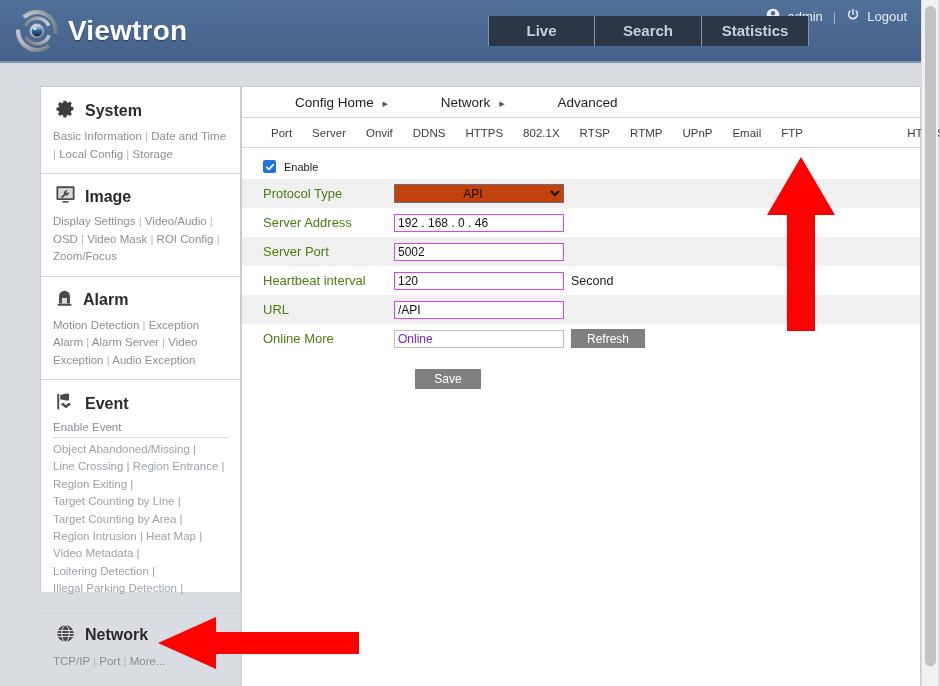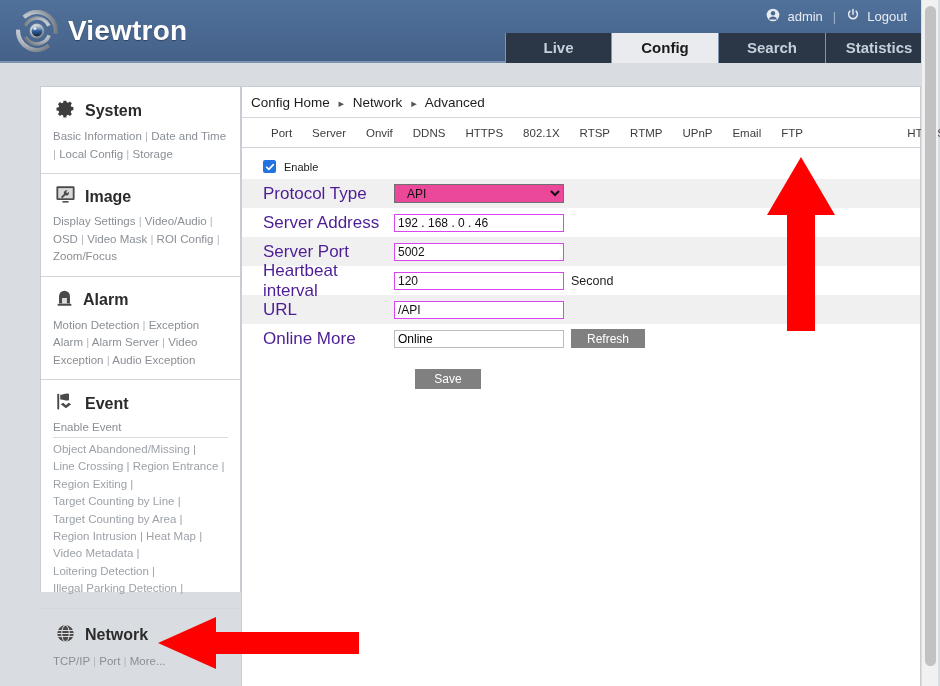--- a/index.html
+++ b/index.html
@@ -28,21 +28,21 @@
   }
   .user-area {
     position: absolute; right: 14px; top: 8px;
     display: flex; align-items: center; gap: 7px;
     color: #e7ecf3; font-size: 13px;
   }
   .user-area .sep { color: #9fb2c9; margin: 0 3px; }
   .ic-user, .ic-power { display: inline-block; vertical-align: middle; }
 
   
-  .toptabs { position: absolute; left: 488px; top: 33px; display: flex; height: 46px; margin-left: 17px; }
+  .toptabs { position: absolute; left: 488px; top: 16px; display: flex; height: 46px; }
   .toptab {
     width: 107px; height: 30px; line-height: 30px; text-align: center;
     font-size: 15px; font-weight: bold; color: #c7cfdb;
     background: #2b3647; border-right: 1px solid #7d93b0;
     cursor: pointer;
   }
   .toptab:first-child { border-left: 1px solid #7d93b0; }
   .toptab.active { background: #e9ebee; color: #1a1a1a; }
 
   
@@ -63,21 +63,21 @@
   
   .main {
     position: absolute; left: 241px; top: 86px; width: 680px; height: 600px;
     background: #ffffff; border: 1px solid #c9cdd3; border-bottom: none;
   }
   .crumb {
     height: 31px; line-height: 31px; padding-left: 9px;
     font-size: 13.5px; color: #1d1d1d; border-bottom: 1px solid #d3d6da;
   }
   .crumb .arrow { color: #555; margin: 0 5px; font-size: 11px; }
-  .crumb .seg { cursor: pointer; }
+  .crumb .seg { cursor: pointer; margin-left: 44px; }
 
   .subtabs {
     height: 30px; display: flex; align-items: stretch;
     border-bottom: 1px solid #cfd2d6; padding-left: 19px;
   }
   .subtab {
     font-size: 11.5px; color: #3d3d3d; display: flex; align-items: center;
     padding: 0 10px; cursor: pointer; white-space: nowrap;
   }
   .subtab.active { background: #6e6e6e; color: #ffffff; font-weight: bold; margin-top: 36px; }
@@ -90,32 +90,33 @@
   }
   .cbx {
     width: 13px; height: 13px; border-radius: 2px; background: #2272e0;
     display: flex; align-items: center; justify-content: center; cursor: pointer;
   }
   .cbx svg { display: block; }
   .enable-lbl { font-size: 11px; color: #1d1d1d; }
 
   .frow { height: 29px; display: flex; align-items: center; }
   .frow.alt { background: #f0f0f0; }
-  .flabel { width: 152px; padding-left: 21px; font-size: 17px; color: #4c1d95; }
+  .flabel { width: 152px; padding-left: 21px; font-size: 13px; color: #4d7c0f; }
   .fctrl { display: flex; align-items: center; gap: 7px; }
   .inp {
     width: 170px; height: 18px; border: 1px solid #d946ef; background: #fff;
     font-size: 12px; color: #111; padding: 0 3px; line-height: 16px;
     font-family: "Liberation Sans", sans-serif;
   }
-  .inp.ro { border-color: #bcbcbc; color: #000000; background: #fff; }
+  .inp.ro { border-color: #bcbcbc; color: #6d28d9; background: #fff; }
   .sel {
-    width: 170px; height: 19px; border: 1px solid #6f6f6f; background: #ec4899;
-    font-size: 12px; color: #111; padding: 0 8px;
+    width: 170px; height: 19px; border: 1px solid #6f6f6f; background: #c2410c;
+    font-size: 12px; color: #111; padding: 0 14px;
     font-family: "Liberation Sans", sans-serif;
+    text-align: center;
   }
   .unit { font-size: 12.5px; color: #1d1d1d; }
   .btn {
     background: #808080; color: #fff; font-size: 12px; border: none;
     height: 19px; min-width: 74px; cursor: pointer;
     font-family: "Liberation Sans", sans-serif;
   }
   .save-row { padding-left: 173px; padding-top: 16px; }
   .btn.save { min-width: 66px; height: 20px; }
 
@@ -178,21 +179,20 @@
         <svg width="14" height="14" viewBox="0 0 16 16">
           <path d="M8 1.8v5.4" stroke="#e7ecf3" stroke-width="1.7" fill="none" stroke-linecap="round"></path>
           <path d="M4.5 3.6a5 5 0 1 0 7 0" stroke="#e7ecf3" stroke-width="1.7" fill="none" stroke-linecap="round"></path>
         </svg>
       </span>
       <span>Logout</span>
     </div>
 
     <div class="toptabs">
       <div class="toptab">Live</div>
-      <div class="toptab active">Config</div>
       <div class="toptab">Search</div>
       <div class="toptab">Statistics</div>
     </div>
   </div>
 
   <div class="sidebar">
 
     <div class="side-sec">
       <div class="side-head">
         <span>

